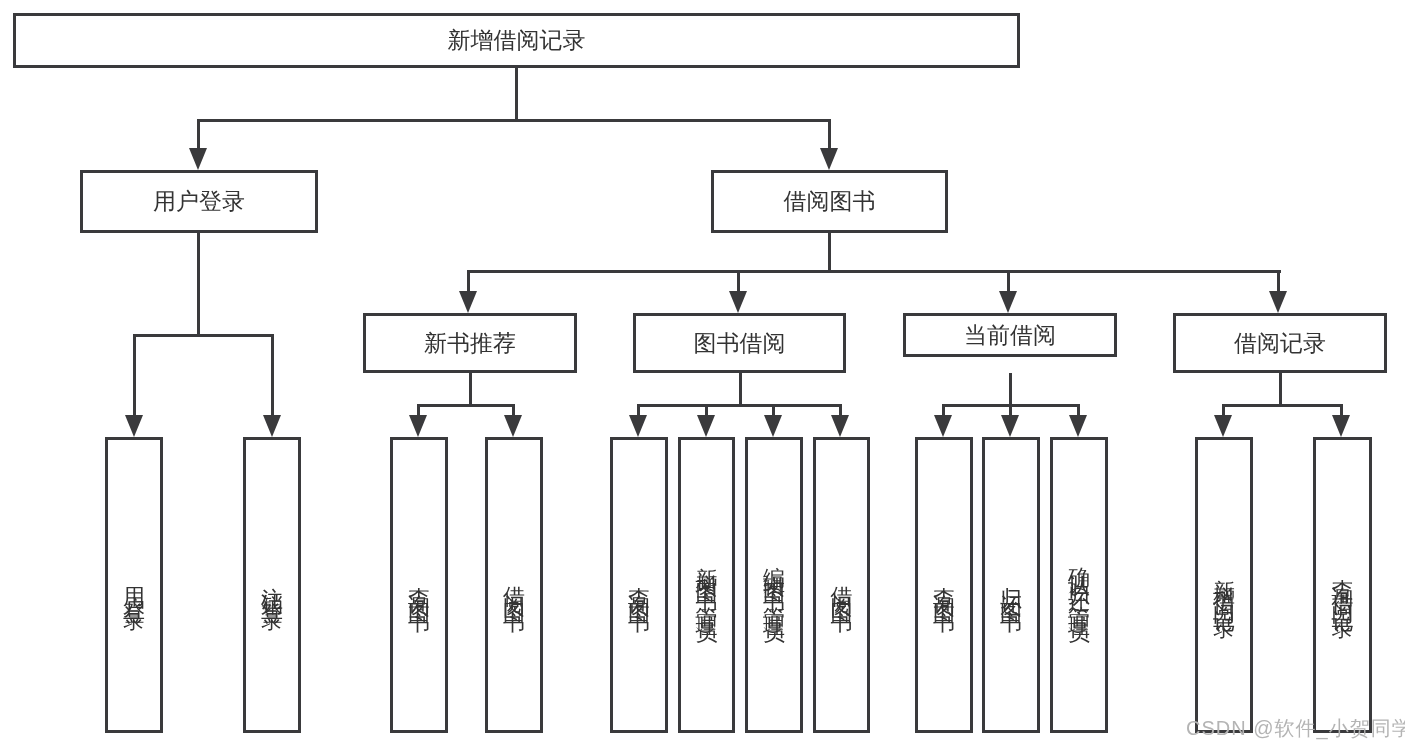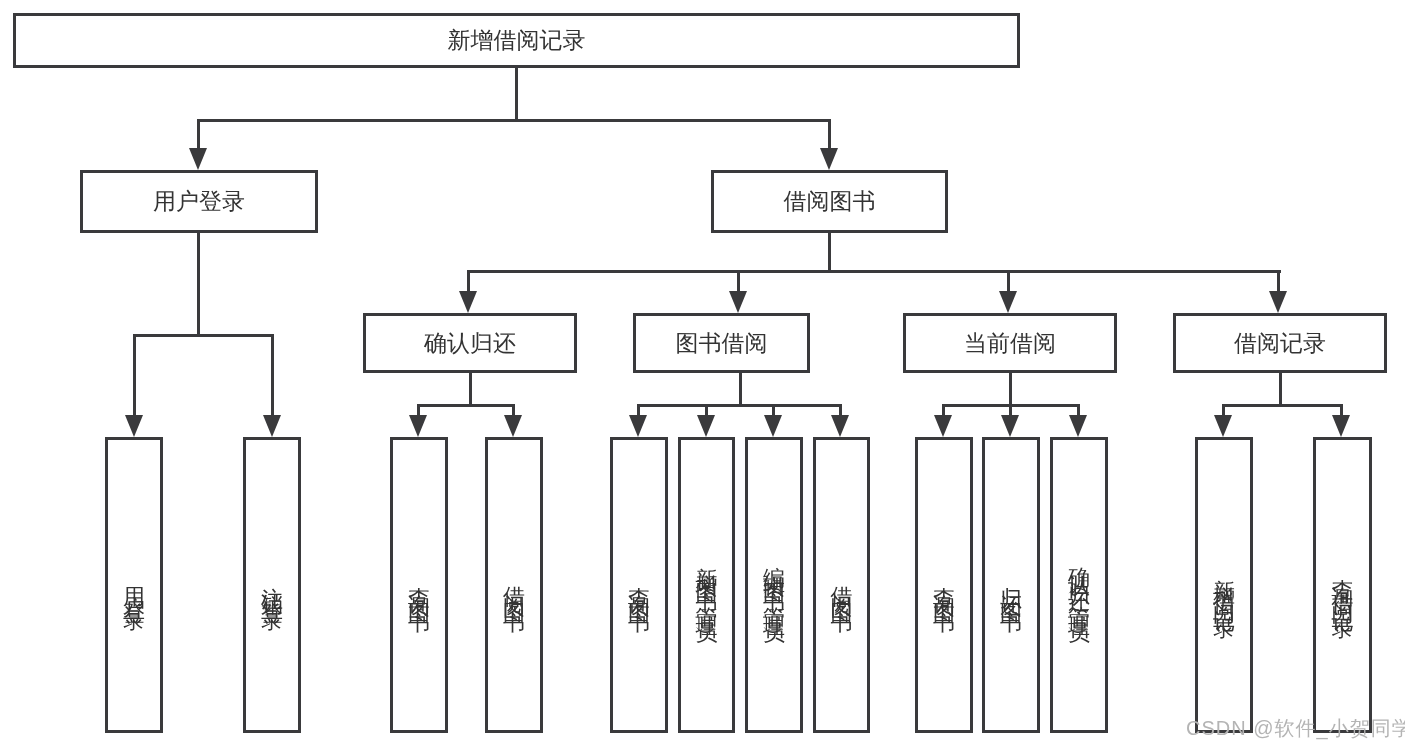--- a/index.html
+++ b/index.html
@@ -68,23 +68,23 @@
   <div class="hline" style="left:467px;top:270px;width:814px;"></div>
   <div class="vline" style="left:467px;top:270px;height:22px;"></div>
   <div class="arrow" style="left:459px;top:291px;"></div>
   <div class="vline" style="left:737px;top:270px;height:22px;"></div>
   <div class="arrow" style="left:729px;top:291px;"></div>
   <div class="vline" style="left:1007px;top:270px;height:22px;"></div>
   <div class="arrow" style="left:999px;top:291px;"></div>
   <div class="vline" style="left:1277px;top:270px;height:22px;"></div>
   <div class="arrow" style="left:1269px;top:291px;"></div>
 
-  <div class="box" style="left:363px;top:313px;width:214px;height:60px;">确认归还</div>
-  <div class="box" style="left:633px;top:313px;width:177px;height:60px;">图书借阅</div>
-  <div class="box" style="left:903px;top:313px;width:214px;height:60px;">当前借阅</div>
+  <div class="box" style="left:363px;top:313px;width:214px;height:60px;">新书推荐</div>
+  <div class="box" style="left:633px;top:313px;width:213px;height:60px;">图书借阅</div>
+  <div class="box" style="left:903px;top:313px;width:214px;height:44px;">当前借阅</div>
   <div class="box" style="left:1173px;top:313px;width:214px;height:60px;">借阅记录</div>
 
   <div class="vline" style="left:469px;top:373px;height:34px;"></div>
   <div class="hline" style="left:417px;top:404px;width:98px;"></div>
   <div class="vline" style="left:417px;top:404px;height:13px;"></div>
   <div class="arrow" style="left:409px;top:415px;"></div>
   <div class="vline" style="left:512px;top:404px;height:13px;"></div>
   <div class="arrow" style="left:504px;top:415px;"></div>
 
   <div class="box vbox" style="left:390px;top:437px;width:58px;height:296px;">查询图书</div>

